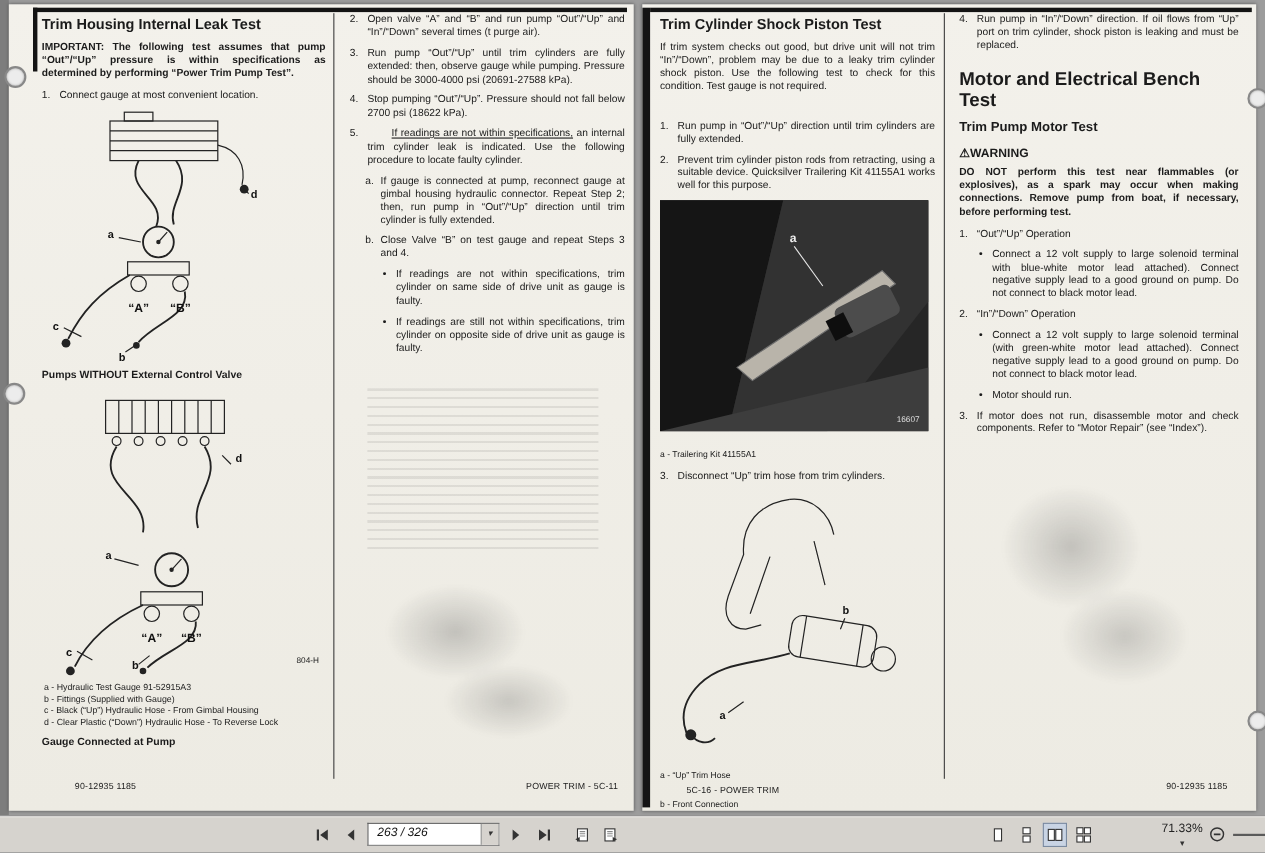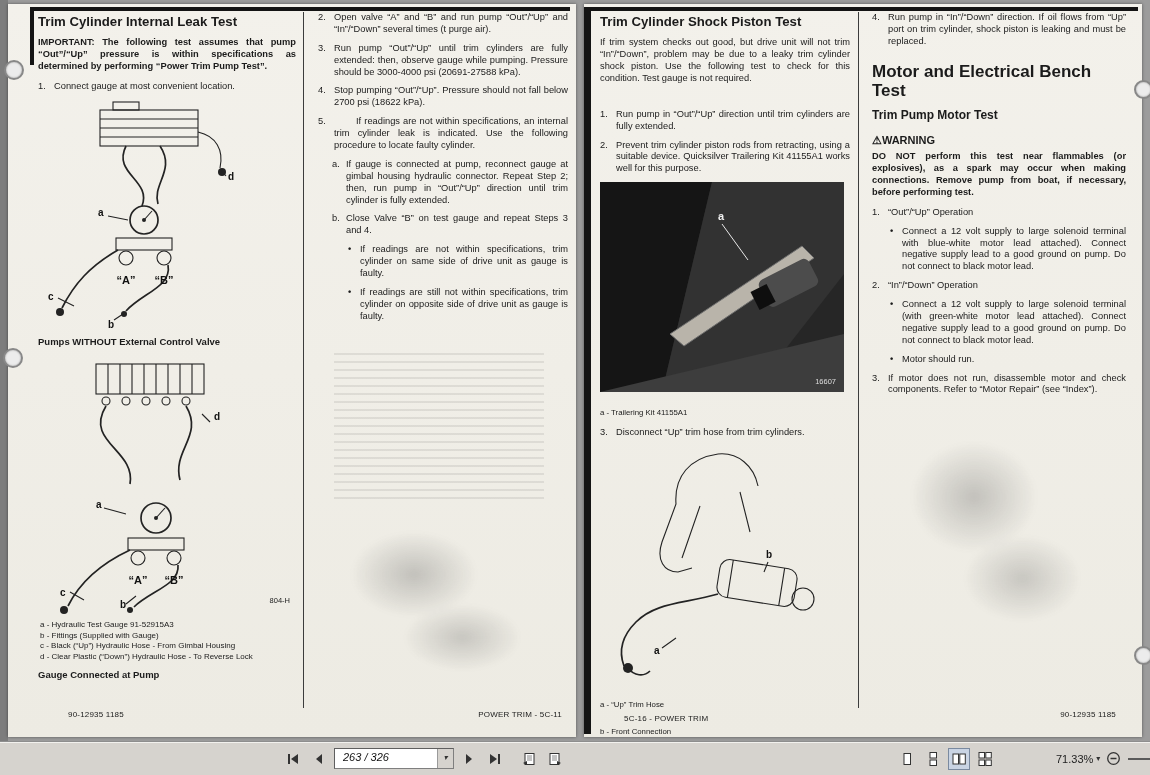--- a/index.html
+++ b/index.html
@@ -18,21 +18,21 @@
   .subhead{font-size:12px;font-weight:bold;margin:2px 0 10px 0;}
   .imp{font-weight:bold;text-align:justify;margin-bottom:8px;}
   .para{text-align:justify;margin-bottom:24px;}
   .step{display:flex;margin-bottom:7px;}
   .num{flex:none;width:16px;}
   .stext{flex:1;text-align:justify;}
   .sub{margin-left:14px;}
   .sub .num{width:14px;}
   .bullet{display:flex;margin:0 0 7px 30px;}
   .bullet .dot{flex:none;width:12px;font-weight:bold;}
-  .u{padding-left:22px;}
+  .u{text-decoration:underline;padding-left:22px;}
   .cap{font-weight:bold;font-size:9.5px;margin:4px 0 8px 0;}
   .legend{font-size:8px;line-height:1.35;margin:6px 0 6px 2px;}
   .footer{position:absolute;font-size:8px;letter-spacing:.2px;margin-left:24px;}
   .figwrap{position:relative;margin:2px 0 2px 0;}
   .figcode{position:absolute;font-size:7.5px;}
   .smallcap{font-size:7.8px;line-height:1.4;margin-top:16px;}
   svg.line{display:block;}
   svg.line path,svg.line rect,svg.line circle,svg.line ellipse{fill:none;stroke:#232323;stroke-width:1.1;}
   svg.line .fat{stroke-width:1.7;}
   svg.line .fill{fill:#232323;stroke:none;}
@@ -52,38 +52,38 @@
   .tgroup{position:absolute;top:0;height:33px;display:flex;align-items:center;gap:4px;}
   .tbtn{width:22px;height:22px;border:1px solid transparent;background:transparent;
         display:flex;align-items:center;justify-content:center;padding:0;cursor:pointer;}
   .tbtn svg{display:block;}
   .tbtn.active{border:1px solid #7a8aa0;background:#c9d4e4;}
   .pagecombo{display:flex;align-items:stretch;width:118px;height:19px;background:#fff;
              border:1px solid #7f7f7f;border-top-color:#5f5f5f;border-left-color:#5f5f5f;font-style:italic;}
   .pagecombo .val{flex:1;font-size:11px;line-height:17px;padding-left:8px;color:#111;}
   .pagecombo .arrow{flex:none;width:15px;background:#d6d3ce;border-left:1px solid #9a9a9a;
                     font-size:8px;text-align:center;line-height:17px;color:#333;}
-  .zoomlbl{display:flex;align-items:center;gap:3px;font-size:11px;color:#222;margin-left:56px;cursor:pointer;}
+  .zoomlbl{display:flex;align-items:center;gap:3px;font-size:11px;color:#222;margin-left:56px;cursor:pointer;flex-direction:column;}
   .zoomlbl .caret{font-size:8px;color:#333;}
   .slider{position:relative;width:36px;height:16px;margin-left:2px;}
   .slider .track{position:absolute;left:0;right:0;top:7px;height:2px;background:#5a5a5a;}
 </style>
 </head>
 <body>
 
 <div id="root">
   <div class="edge-strip"></div>
 
   <div class="page" id="page-l">
     <div class="scanbar" style="left:22px;top:3px;width:540px;height:4px;"></div>
     <div class="scanbar" style="left:22px;top:3px;width:4px;height:58px;"></div>
     <div class="colrule" style="left:295px;top:8px;height:696px;"></div>
 
     <div class="col" style="left:30px;top:8px;width:258px;">
-      <div class="h1">Trim Cylinder Internal Leak Test</div>
+      <div class="h1">Trim Housing Internal Leak Test</div>
       <div class="imp">IMPORTANT: The following test assumes that pump “Out”/“Up” pressure is within specifications as determined by performing “Power Trim Pump Test”.</div>
       <div class="step">
         <span class="num">1.</span>
         <span class="stext">Connect gauge at most convenient location.</span>
       </div>
 
       <div class="figwrap">
         <svg class="line" width="235" height="232" viewBox="0 0 235 232">
           <rect x="62" y="10" width="98" height="36"></rect>
           <path d="M62 19h98M62 28h98M62 37h98"></path>

